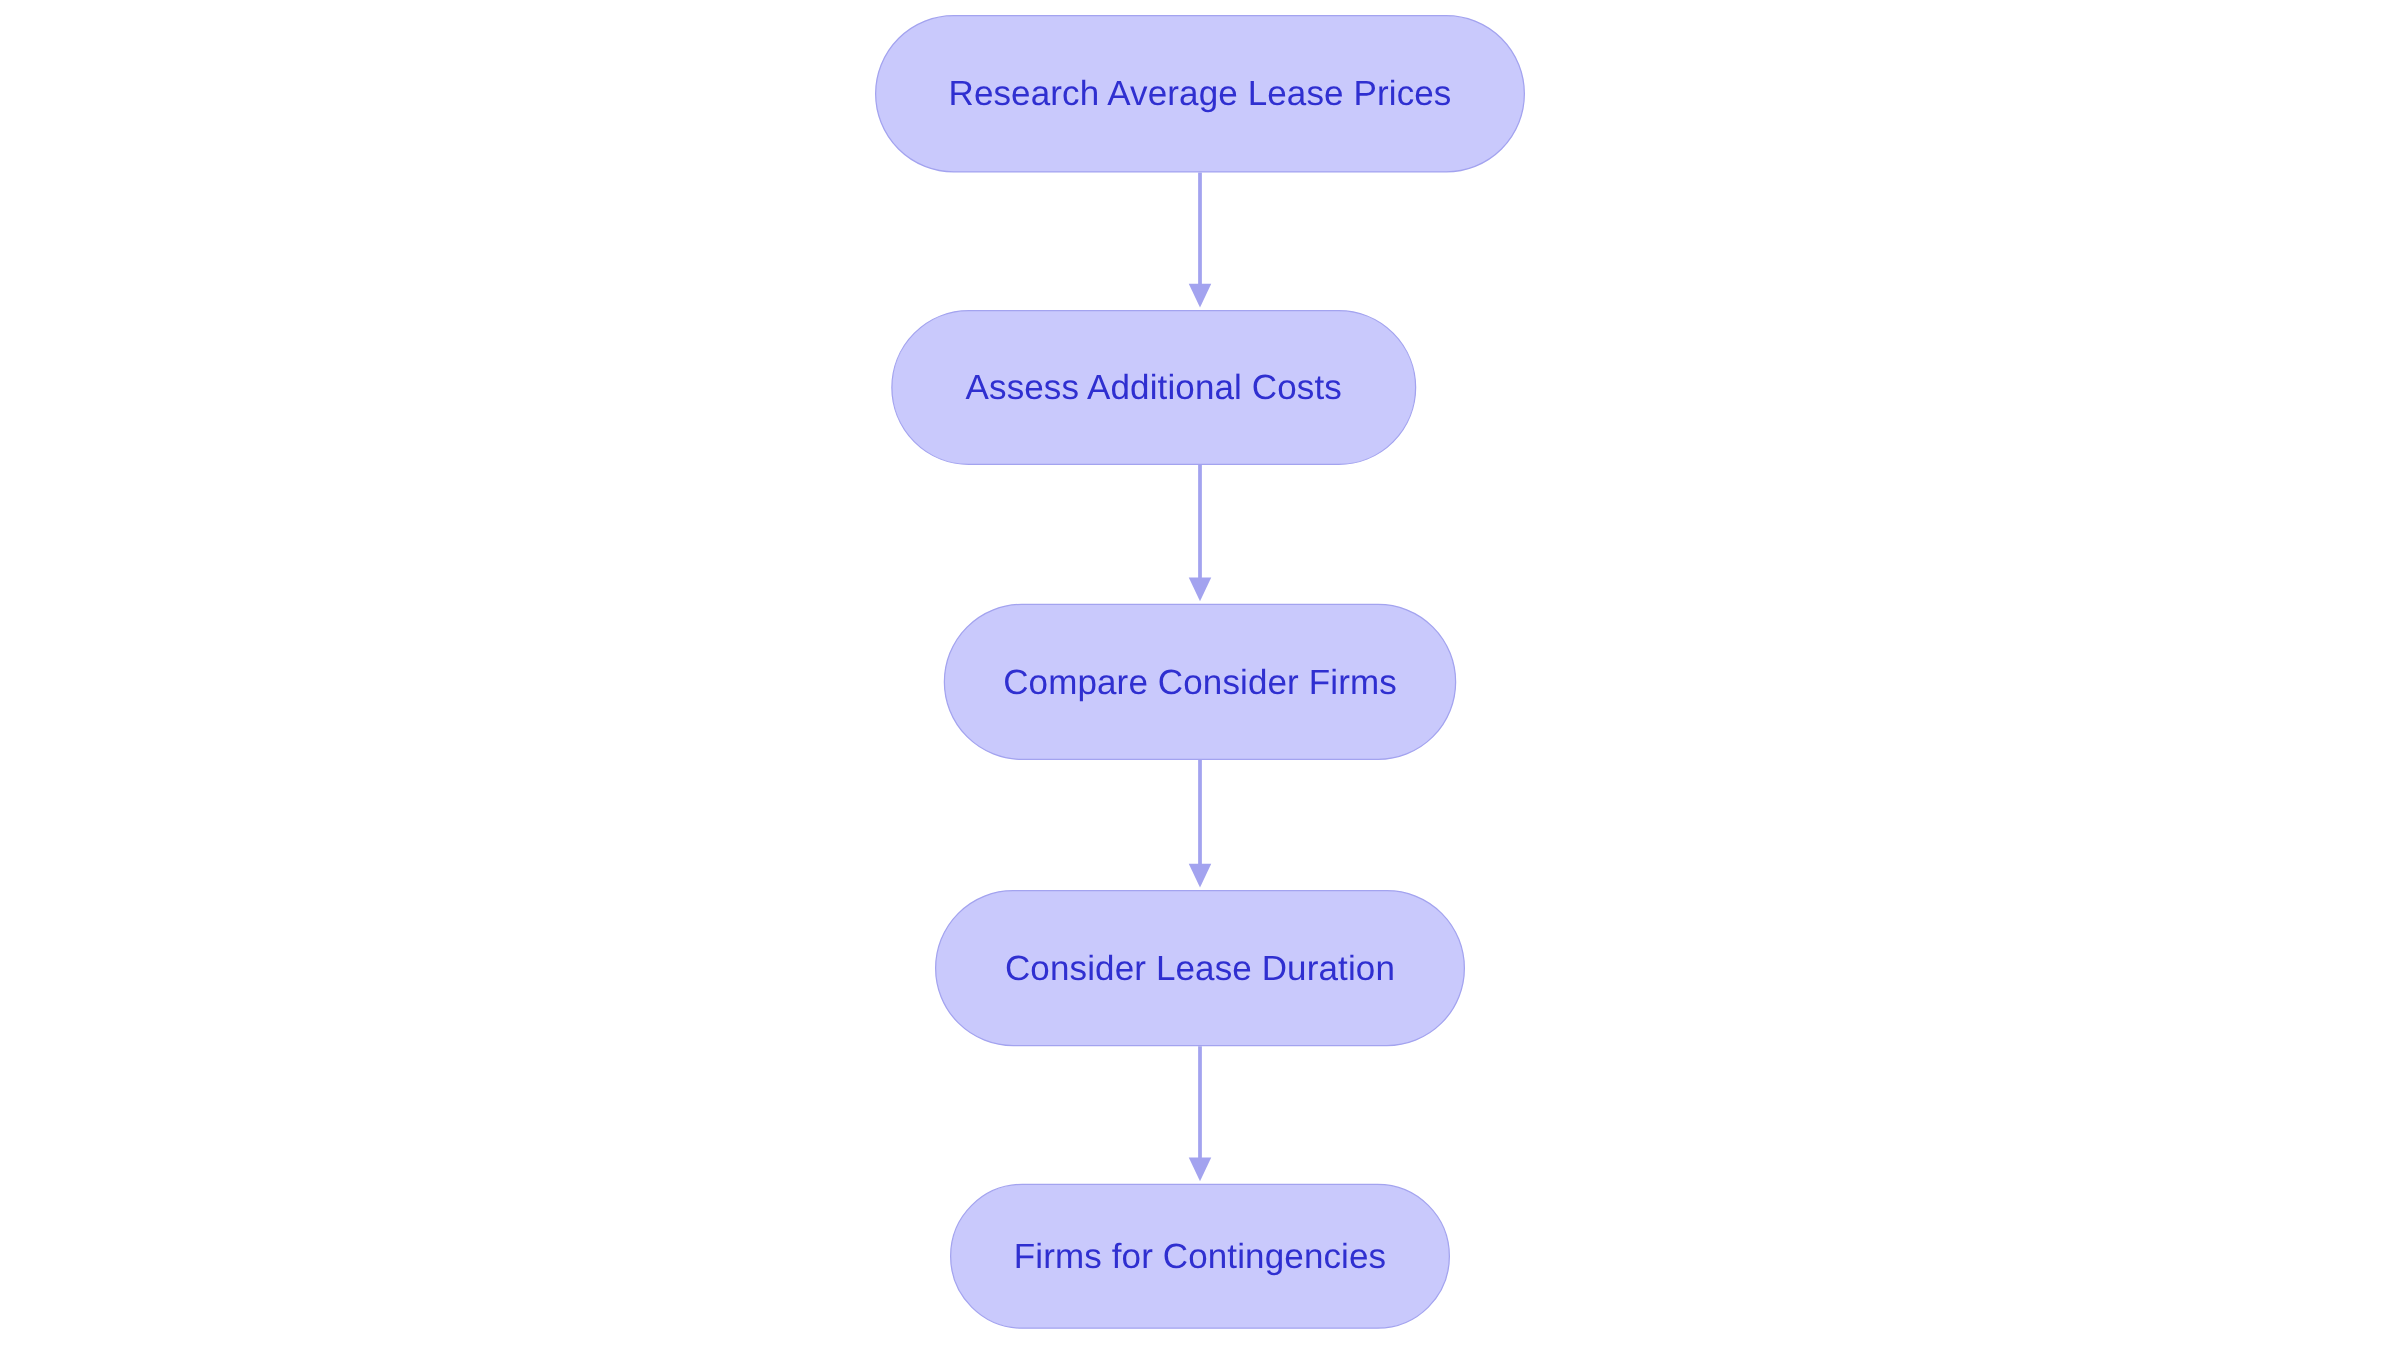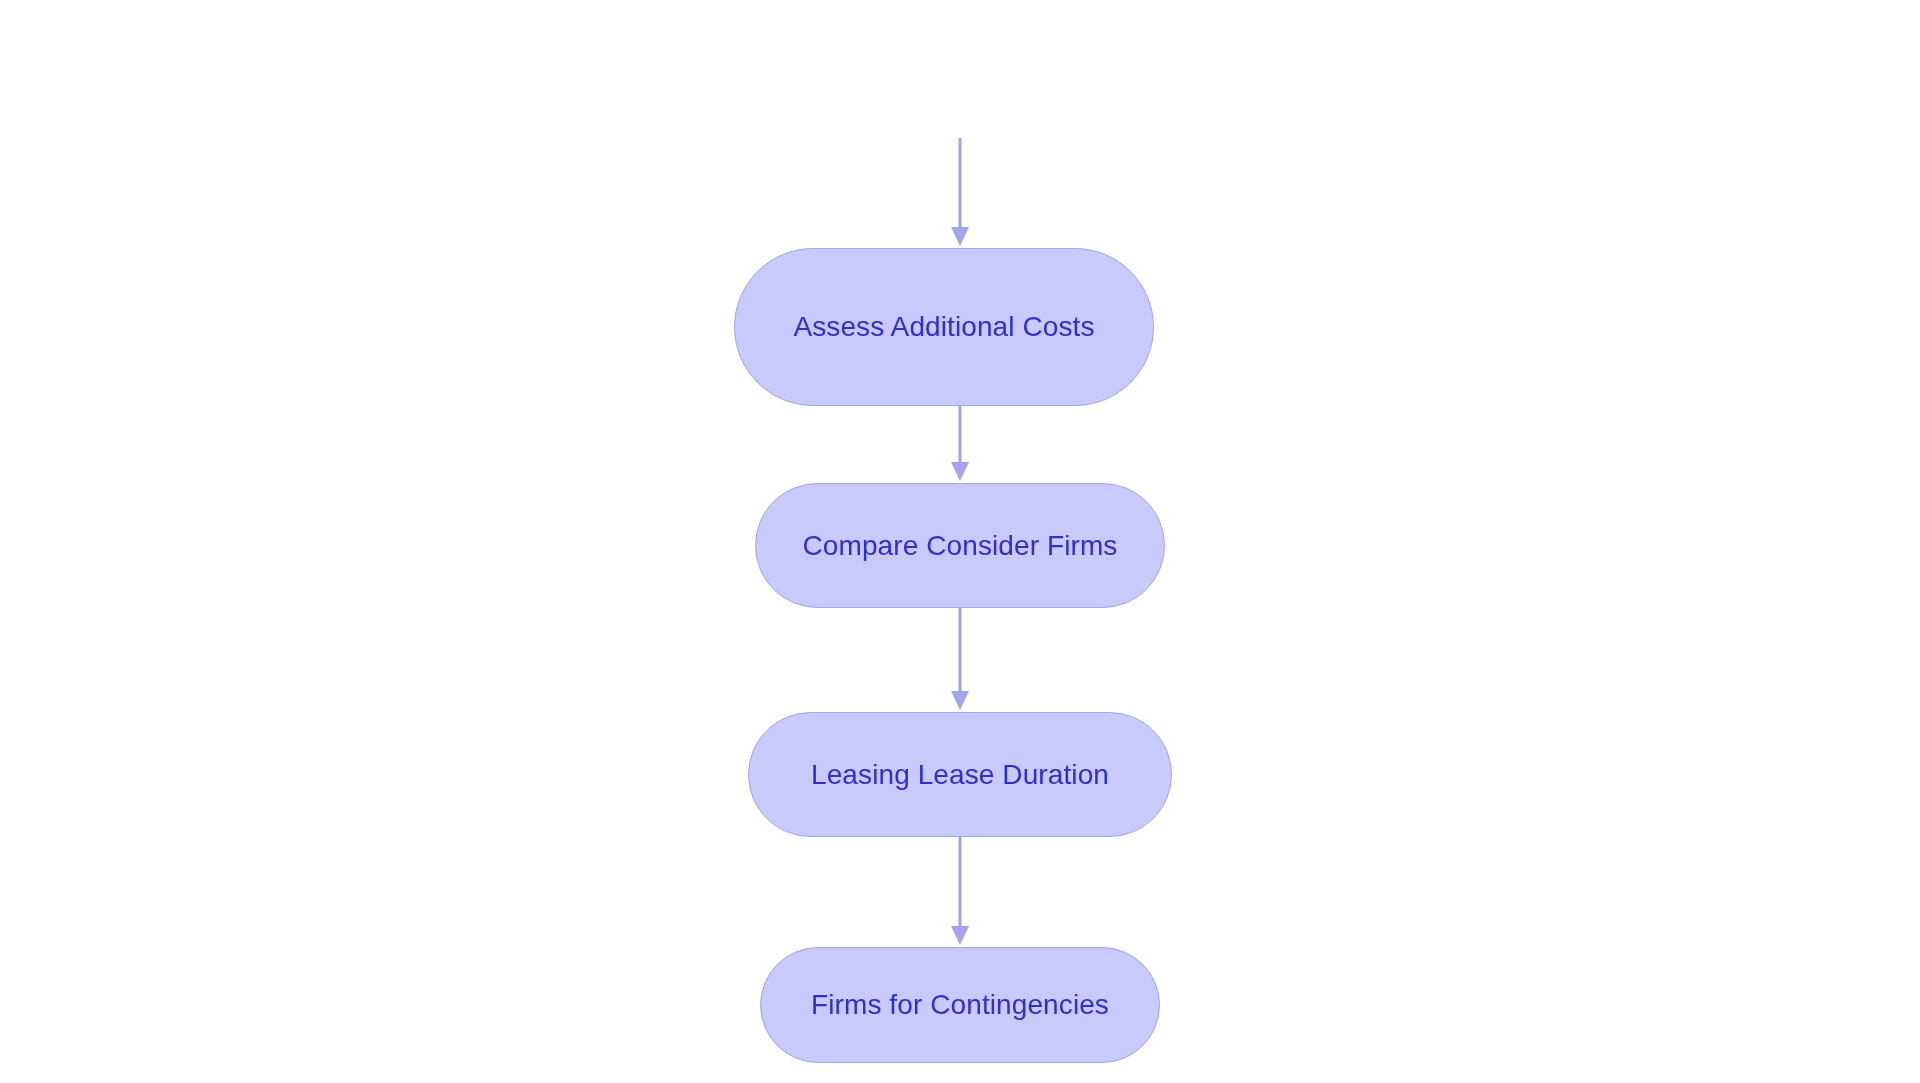--- a/index.html
+++ b/index.html
@@ -40,21 +40,21 @@
     font-size: 28px;
     font-weight: 400;
     letter-spacing: 0.1px;
     line-height: 1;
     white-space: nowrap;
     text-align: center;
   }
 
   
   .node-1 { left: 700px;  top: 12px;   width: 520px; height: 126px; }
-  .node-2 { left: 734px;  top: 248px;  width: 420px; height: 158px; }
+  .node-2 { left: 713px;  top: 248px;  width: 420px; height: 124px; }
   .node-3 { left: 755px;  top: 483px;  width: 410px; height: 125px; }
   .node-4 { left: 748px;  top: 712px;  width: 424px; height: 125px; }
   .node-5 { left: 760px;  top: 947px;  width: 400px; height: 116px; }
 
   
   .connector {
     position: absolute;
     left: 0;
     top: 0;
     width: 1920px;
@@ -93,30 +93,33 @@
       <line class="edge-line" x1="960" y1="608" x2="960" y2="692"></line>
       <polygon class="edge-head" points="951,691 969,691 960,710"></polygon>
     </g>
 
     <g>
       <line class="edge-line" x1="960" y1="837" x2="960" y2="927"></line>
       <polygon class="edge-head" points="951,926 969,926 960,945"></polygon>
     </g>
   </svg>
 
+  <div class="node node-1">
+    <span class="node-label">Research Average Lease Prices</span>
+  </div>
 
   <div class="node node-2">
     <span class="node-label">Assess Additional Costs</span>
   </div>
 
   <div class="node node-3">
     <span class="node-label">Compare Consider Firms</span>
   </div>
 
   <div class="node node-4">
-    <span class="node-label">Leasing Lease Duration</span>
+    <span class="node-label">Consider Lease Duration</span>
   </div>
 
   <div class="node node-5">
     <span class="node-label">Firms for Contingencies</span>
   </div>
 
 </div>
 
 </body></html>

